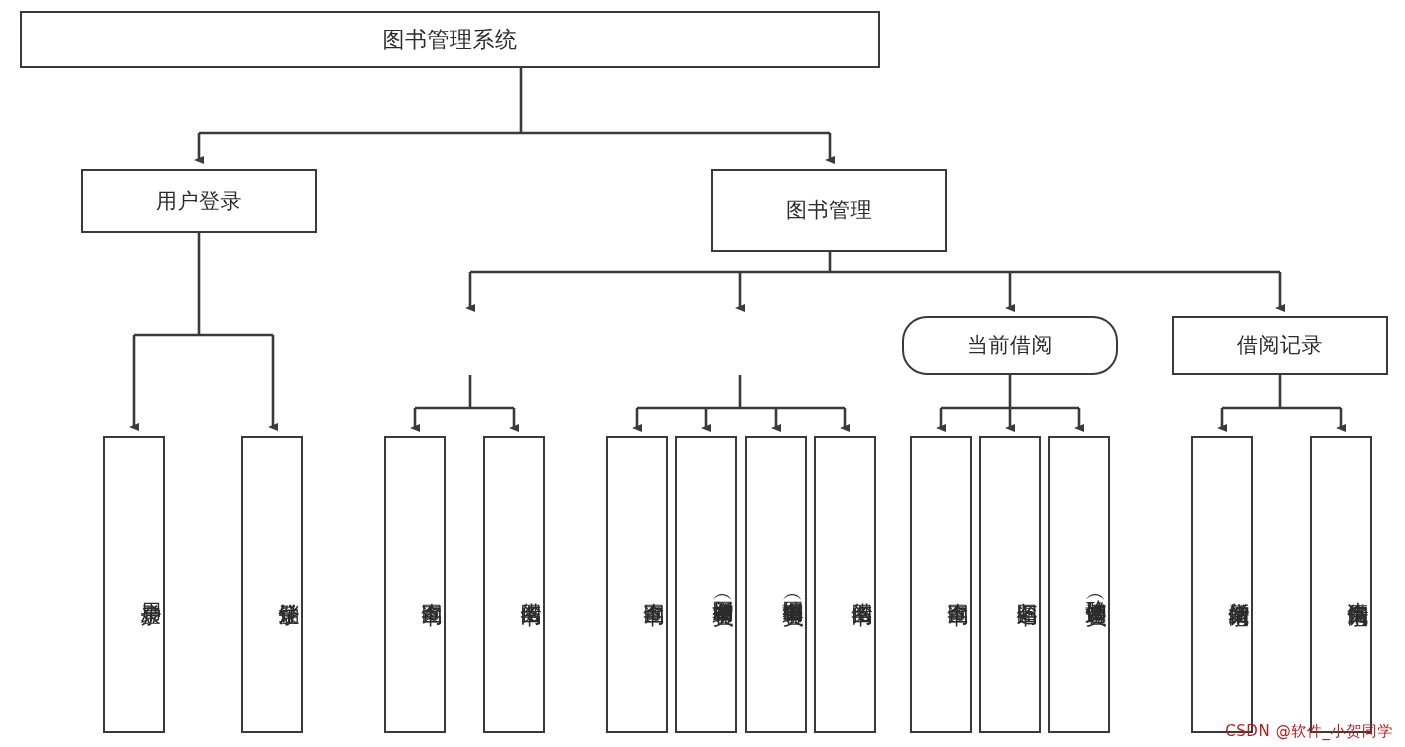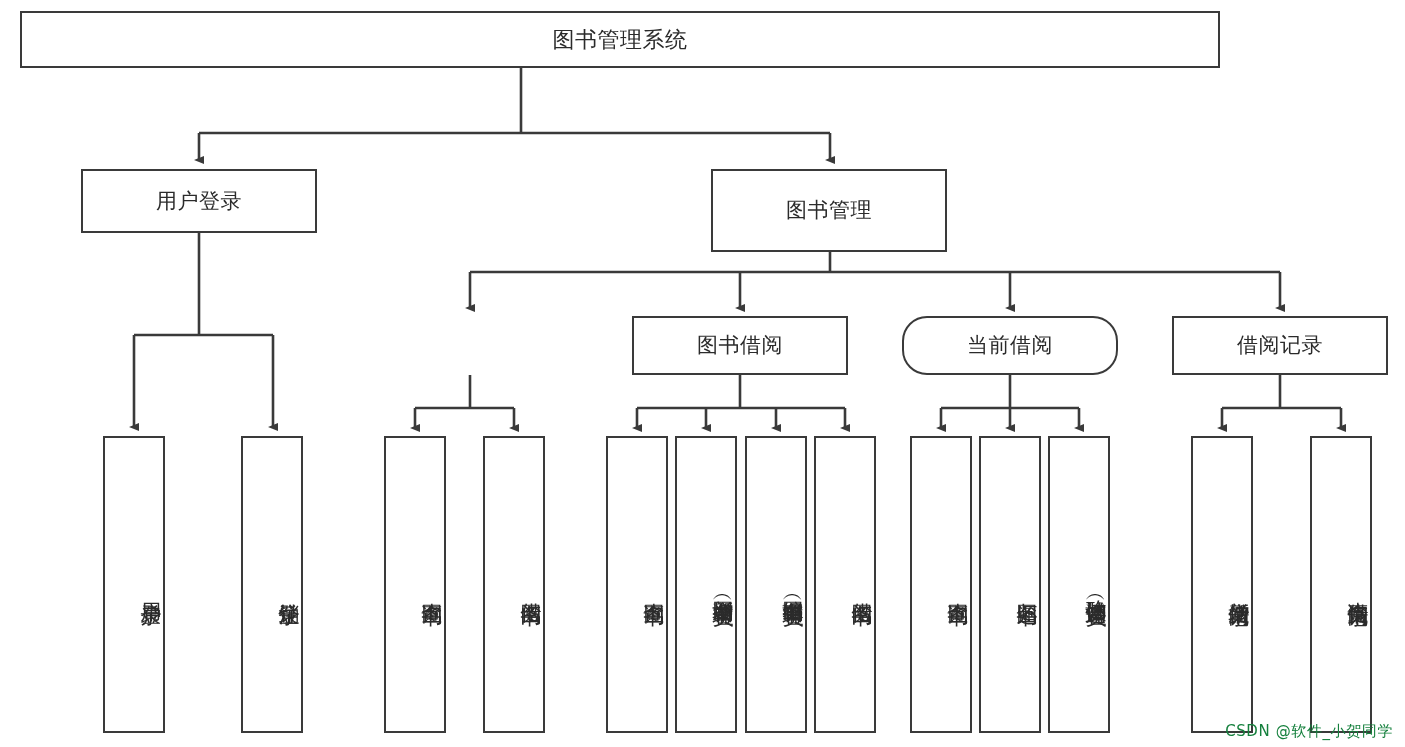--- a/index.html
+++ b/index.html
@@ -60,21 +60,21 @@
     writing-mode: vertical-rl;
     text-orientation: upright;
     display: block;
     text-align: center;
   }
   .watermark {
     position: absolute;
     right: 12px;
     bottom: 6px;
     font-size: 15px;
-    color: #15803d;
+    color: #b91c1c;
     letter-spacing: 0.6px;
     white-space: nowrap;
     z-index: 3;
     margin-left: 12px;
   }
 </style>
 </head>
 <body>
 
 <div id="canvas">
@@ -122,34 +122,31 @@
       <path d="M1010,408 L1010,428" marker-end="url(#arrow)"></path>
       <path d="M1079,408 L1079,428" marker-end="url(#arrow)"></path>
 
       <path d="M1280,375 L1280,408"></path>
       <path d="M1222,408 L1341,408"></path>
       <path d="M1222,408 L1222,428" marker-end="url(#arrow)"></path>
       <path d="M1341,408 L1341,428" marker-end="url(#arrow)"></path>
     </g>
   </svg>
 
-  <div class="node node-h node-root" style="left:20px; top:11px; width:1200px; height:57px;">
+  <div class="node node-h node-root" style="left:20px; top:11px; width:860px; height:57px;">
     <span>图书管理系统</span>
   </div>
 
   <div class="node node-h" style="left:81px; top:169px; width:236px; height:64px;">
     <span>用户登录</span>
   </div>
   <div class="node node-h" style="left:711px; top:169px; width:236px; height:83px;">
     <span>图书管理</span>
   </div>
 
-  <div class="node node-h" style="left:632px; top:316px; width:216px; height:59px;">
-    <span>图书借阅</span>
-  </div>
   <div class="node node-h" style="left:902px; top:316px; width:216px; height:59px;border-radius:25px;">
     <span>当前借阅</span>
   </div>
   <div class="node node-h" style="left:1172px; top:316px; width:216px; height:59px;">
     <span>借阅记录</span>
   </div>
 
   <div class="node node-v" style="left:103px; top:436px; width:62px; height:297px;">
     <span class="vlabel">用户登录</span>
   </div>

